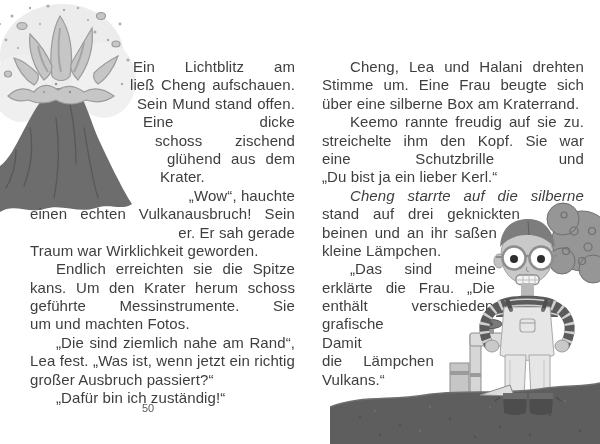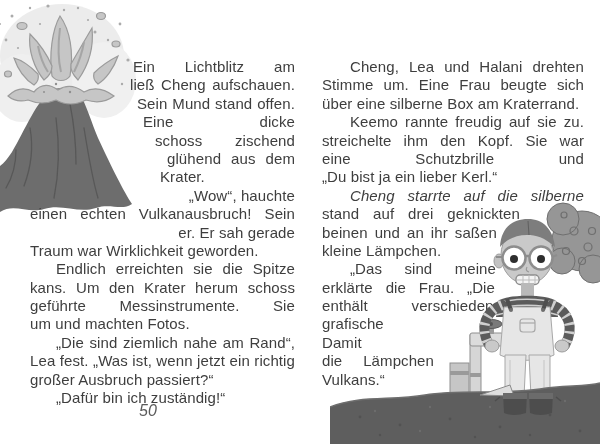--- a/index.html
+++ b/index.html
@@ -6,21 +6,21 @@
   #spread{position:relative;width:600px;height:444px;background:#ffffff;overflow:hidden;
           font-family:"Liberation Sans",sans-serif;color:#3e3e3e;}
   .col{position:absolute;top:58px;font-size:15px;line-height:18.4px;letter-spacing:.1px;}
   #left-col{left:30px;width:265px;}
   #right-col{left:322px;width:262px;}
   .ln{height:18.4px;overflow:hidden;}
   .a-j{text-align:justify;text-align-last:justify;-moz-text-align-last:justify;}
   .a-r{text-align:right;white-space:nowrap;}
   .a-l{text-align:left;white-space:nowrap;}
   #page-num{position:absolute;left:128px;top:402px;width:40px;text-align:center;
-            font-size:16px;color:#5a5a5a;font-style:italic;}
+            font-size:11px;color:#5a5a5a;}
   .illus{position:absolute;}
   #volcano-wrap{left:0;top:0;}
   #scene-wrap{left:330px;top:195px;}
 </style>
 </head>
 <body>
 
 <div id="spread">
 
   <svg id="volcano-wrap" class="illus" width="138" height="240" viewBox="0 0 138 240">

